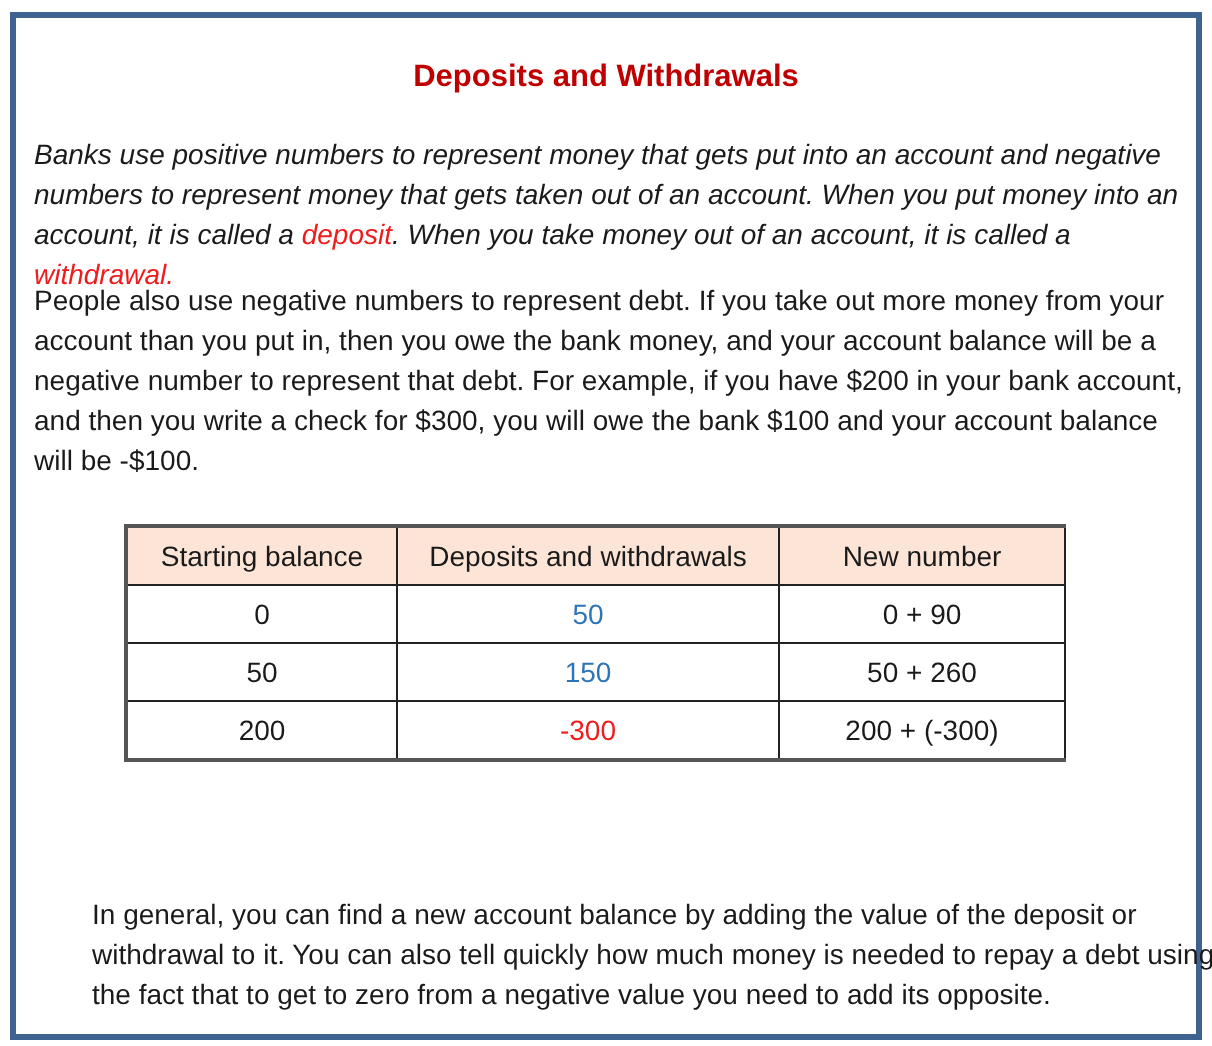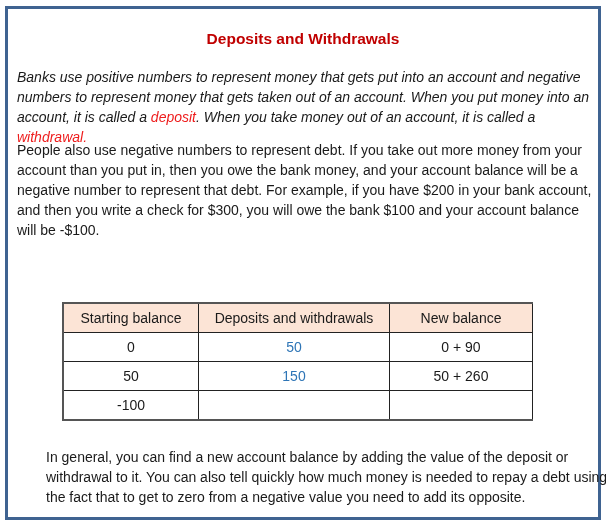--- a/index.html
+++ b/index.html
@@ -8,21 +8,21 @@
     .frame { position: absolute; left: 5px; top: 6px; width: 590px; height: 508px;
              border: 3px solid #3f6391; background: #fff; }
     .title { position: absolute; top: 21px; left: 0; right: 0; text-align: center;
              color: #c00000; font-weight: bold; font-size: 15.5px; }
     .para { position: absolute; left: 9px; width: 578px; font-size: 14px; line-height: 20px; }
     .p1 { top: 58px; font-style: italic; }
     .p2 { top: 131px; }
     .p3 { top: 438px; left: 38px; width: 570px; }
     .red { color: #ee1c1c; }
     table { position: absolute; left: 62px; top: 262px; border-collapse: collapse;
-            font-size: 14px; margin-top: 40px; }
+            font-size: 14px; }
     th, td { border: 1px solid #222; text-align: center; height: 28px; padding: 0; }
     th { background: #fce4d6; font-weight: normal; border-top: 2px solid #555; }
     td.c1, th.c1 { width: 134px; border-left: 2px solid #555; }
     td.c2, th.c2 { width: 190px; }
     td.c3, th.c3 { width: 142px; }
     tr:last-child td { border-bottom: 2px solid #555; }
     .blue { color: #2e75b6; }
     .neg { color: #ee1c1c; }
   </style>
 </head>
@@ -36,31 +36,31 @@
   <div class="para p2">People also use negative numbers to represent debt. If you take out more money from your account than you put in, then you owe the bank money, and your account balance will be a negative number to represent that debt. For example, if you have $200 in your bank account, and then you write a check for $300, you will owe the bank $100 and your account balance will be -$100.</div>
 
   <div class="para p3">In general, you can find a new account balance by adding the value of the deposit or withdrawal to it. You can also tell quickly how much money is needed to repay a debt using the fact that to get to zero from a negative value you need to add its opposite.</div>
 </div>
 
 <table>
   <tbody>
       <tr>
     <th class="c1">Starting balance</th>
     <th class="c2">Deposits and withdrawals</th>
-    <th class="c3">New balance</th>
+    <th class="c3">New number</th>
   </tr>
   <tr>
     <td class="c1">0</td>
     <td class="c2 blue">50</td>
     <td class="c3">0 + 90</td>
   </tr>
   <tr>
     <td class="c1">50</td>
     <td class="c2 blue">150</td>
     <td class="c3">50 + 260</td>
   </tr>
   <tr>
-    <td class="c1">-100</td>
-    <td class="c2"></td>
-    <td class="c3"></td>
+    <td class="c1">200</td>
+    <td class="c2 neg">-300</td>
+    <td class="c3">200 + (-300)</td>
   </tr>
 </tbody>
   </table>
 
 </body></html>

